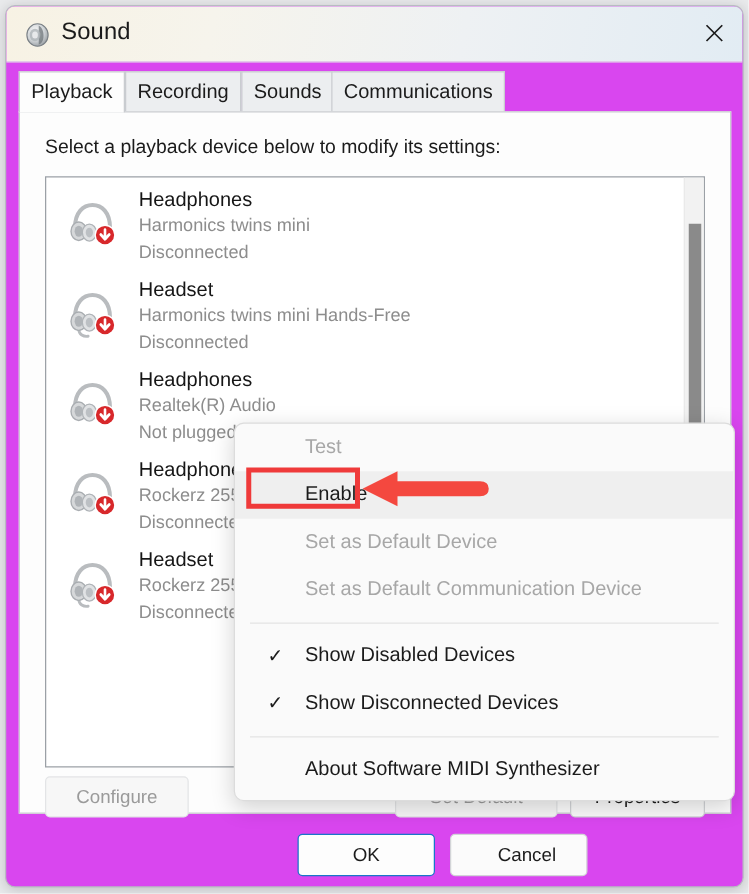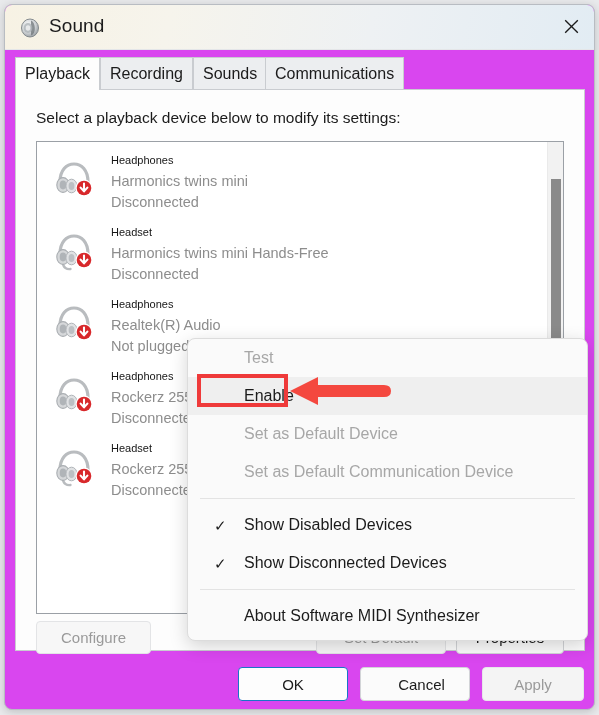--- a/index.html
+++ b/index.html
@@ -106,21 +106,21 @@
   .devrow.selected { background: #cde3f7; }
   .devicon {
     position: absolute; left: 14px; top: 13px;
     width: 46px; height: 46px;
   }
   .devtext {
     position: absolute; left: 74px; top: 8px;
     width: 430px;
   }
   .devname {
-    font-size: 11px; color: #161616; line-height: 21px;
+    font-size: 16px; color: #161616; line-height: 21px;
     white-space: nowrap;
   }
   .devsub {
     font-size: 14.5px; color: #8d8d8d; line-height: 21px;
     white-space: nowrap;
   }
   .devstatus {
     font-size: 14.5px; color: #8d8d8d; line-height: 21px;
     white-space: nowrap;
   }
@@ -362,21 +362,20 @@
         </div>
       </div>
 
       <div class="btn disabled" id="configure-btn">Configure</div>
       <div class="btn disabled" id="set-default-btn">Set Default</div>
       <div class="btn" id="properties-btn">Properties</div>
     </div>
 
     <div class="btn" id="ok-btn">OK</div>
     <div class="btn" id="cancel-btn">Cancel</div>
-    <div class="btn" id="apply-btn">Apply</div>
 
     <div class="ctxmenu">
       <div class="mi disabled">
         <span>Test</span>
       </div>
       <div class="mi hover">
         <span>Enable</span>
       </div>
       <div class="mi disabled">
         <span>Set as Default Device</span>

